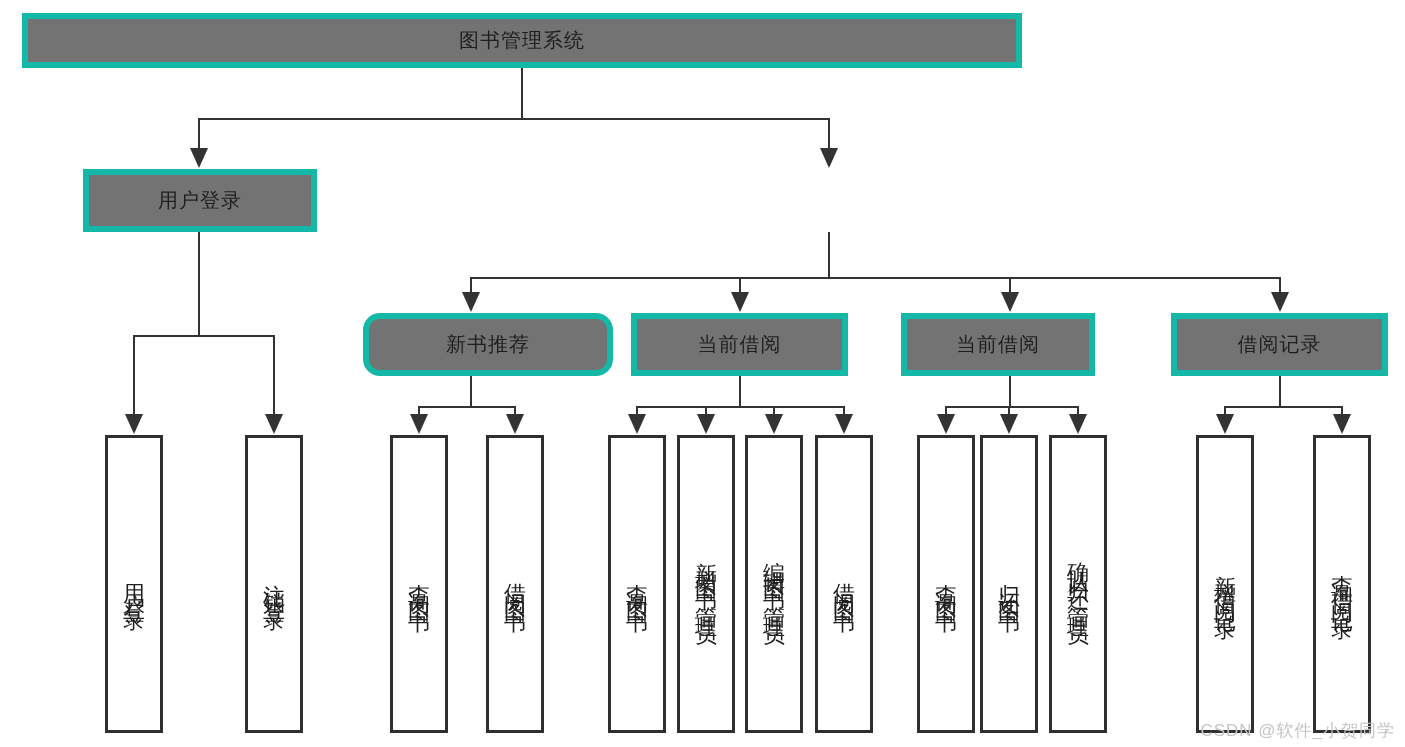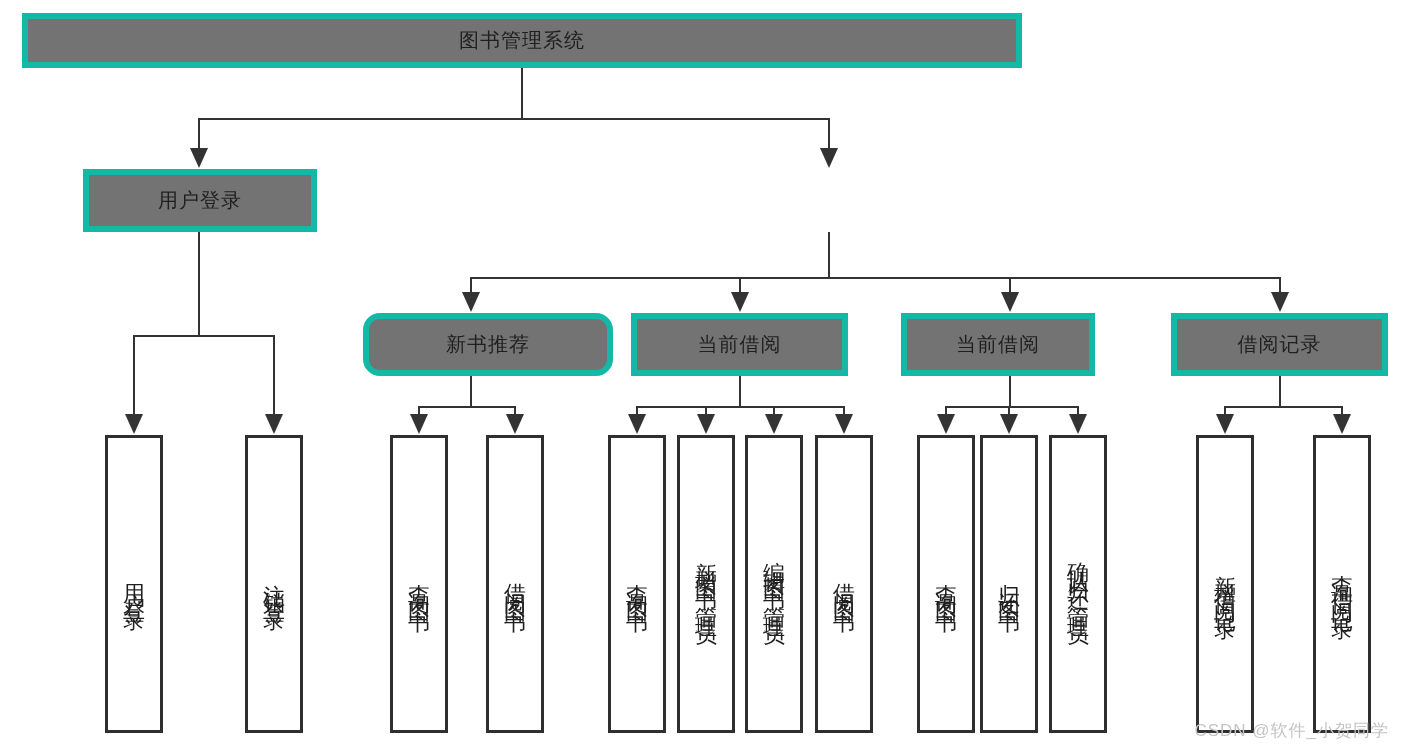--- a/index.html
+++ b/index.html
@@ -19,21 +19,21 @@
     writing-mode:vertical-rl;font-size:22px;letter-spacing:9px;line-height:1;
   }
   .vl{position:absolute;width:2px;background:#333333;}
   .hl{position:absolute;height:2px;background:#333333;}
   .arrow{
     position:absolute;width:0;height:0;
     border-left:9px solid transparent;border-right:9px solid transparent;
     border-top:20px solid #333333;
   }
   .watermark{
-    position:absolute;right:16px;bottom:5px;font-size:17px;color:#c4c4c4;
+    position:absolute;right:10px;bottom:5px;font-size:17px;color:#c4c4c4;
     letter-spacing:1px;white-space:nowrap;
   }
 </style>
 </head>
 <body>
 
 <div class="stage">
 
   <div class="box" style="left:22px;top:13px;width:1000px;height:55px;">图书管理系统</div>
 

